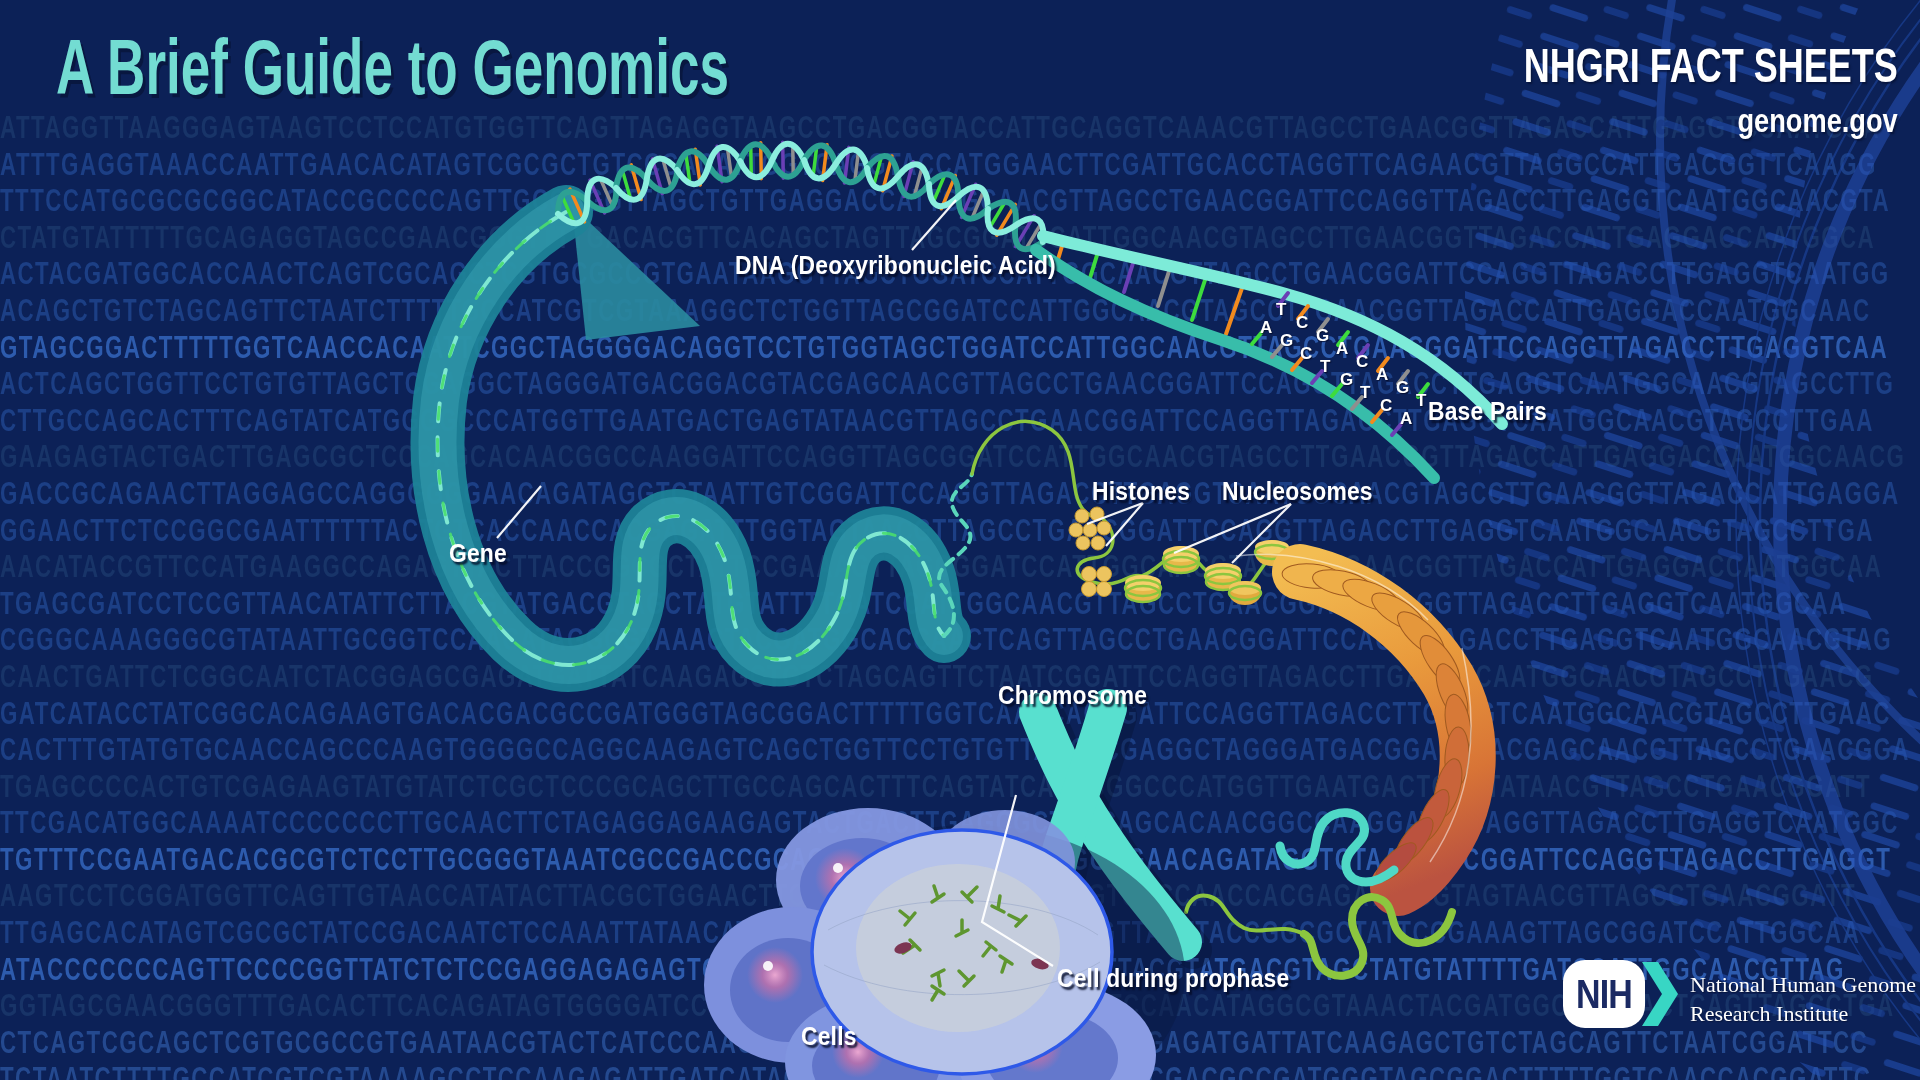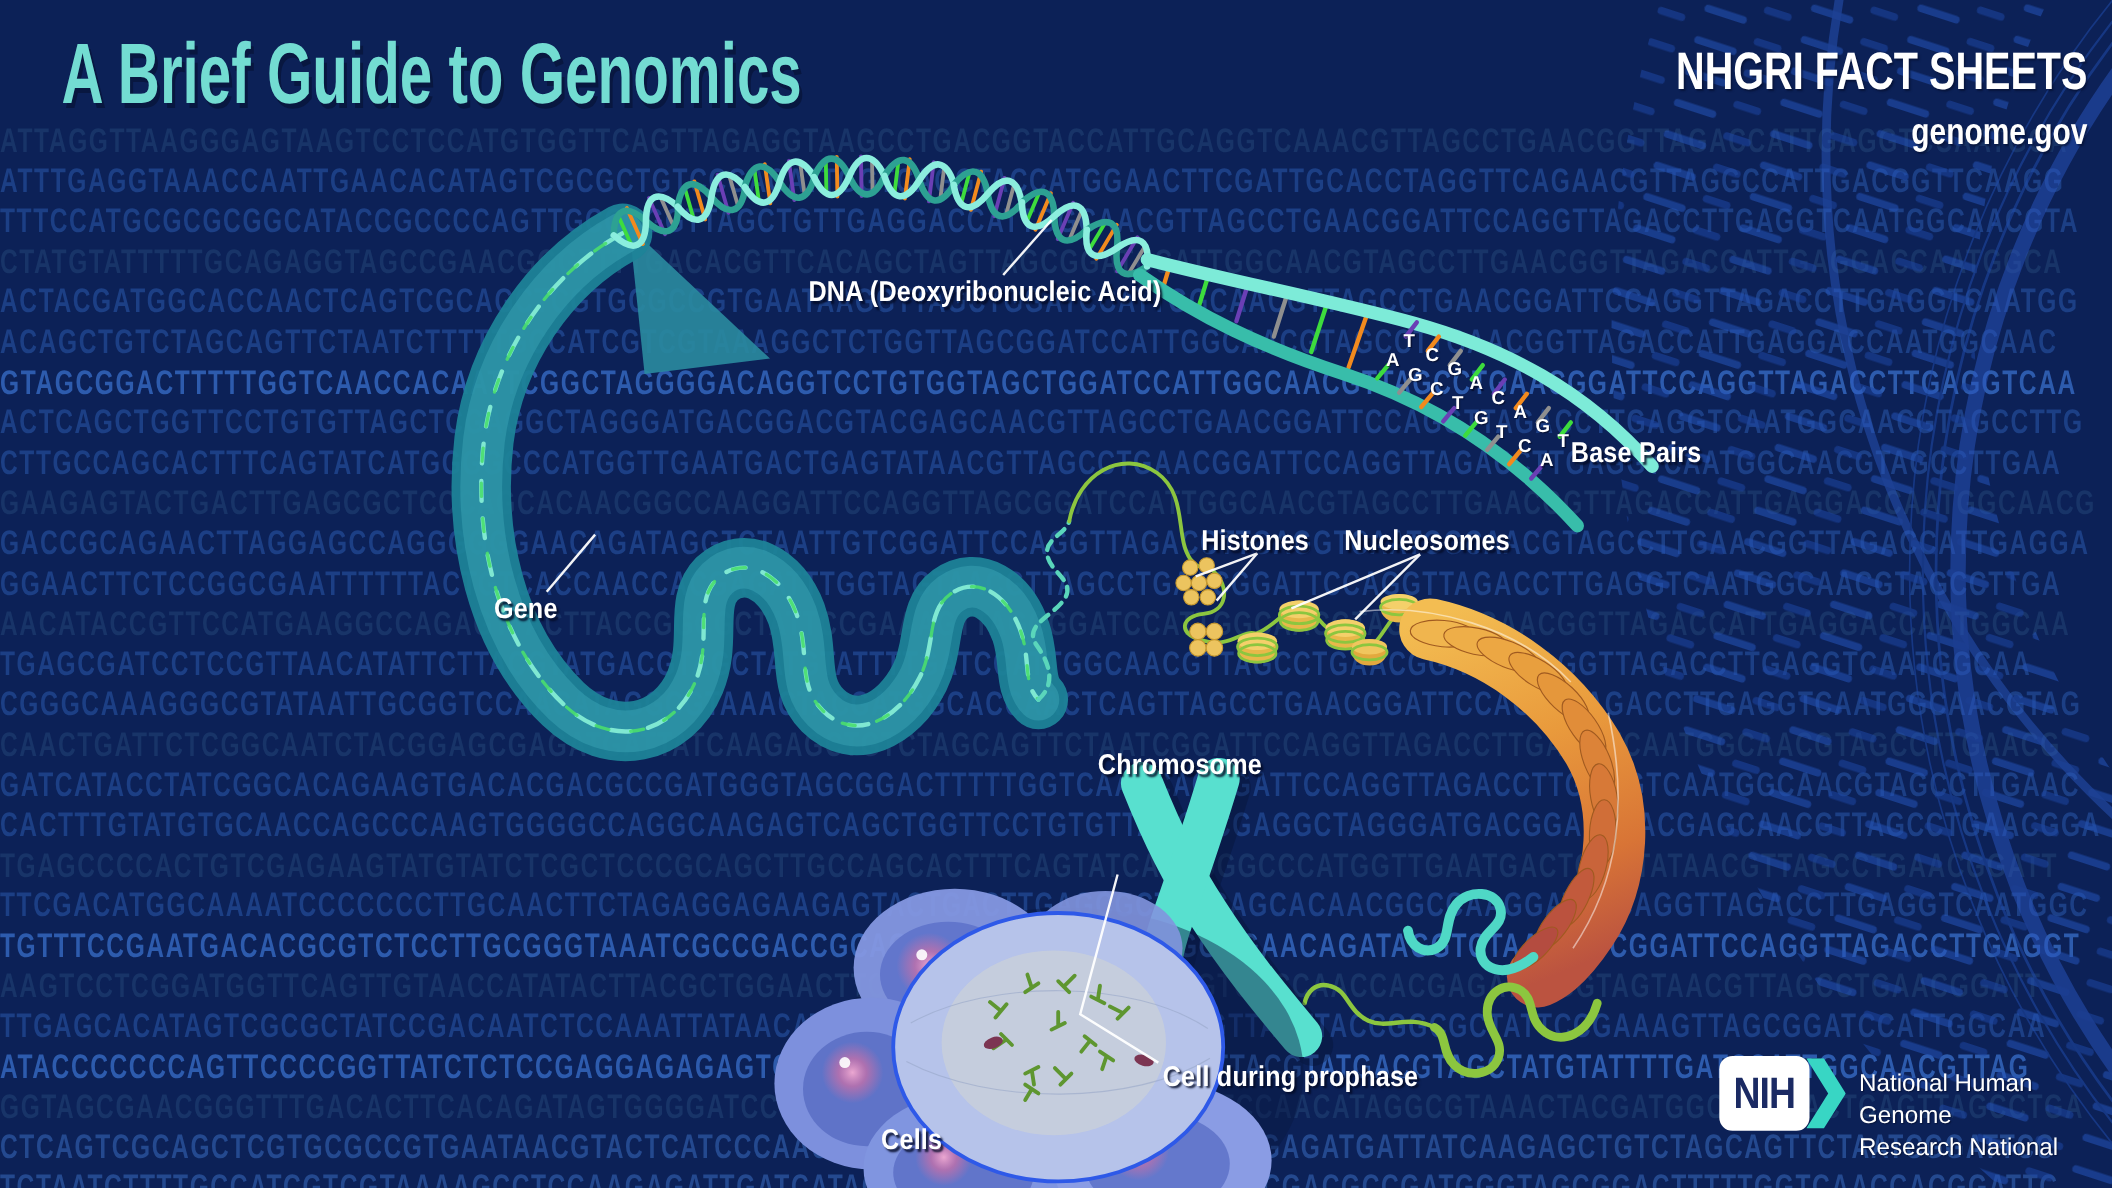--- a/index.html
+++ b/index.html
@@ -47,25 +47,25 @@
   .bp-top span:nth-of-type(3){left:1316px;top:326px}.bp-top span:nth-of-type(4){left:1336px;top:339px}
   .bp-top span:nth-of-type(5){left:1356px;top:352px}.bp-top span:nth-of-type(6){left:1376px;top:365px}
   .bp-top span:nth-of-type(7){left:1396px;top:378px}.bp-top span:nth-of-type(8){left:1416px;top:391px}
   .bp-bot span:nth-of-type(1){left:1260px;top:318px}.bp-bot span:nth-of-type(2){left:1280px;top:331px}
   .bp-bot span:nth-of-type(3){left:1300px;top:344px}.bp-bot span:nth-of-type(4){left:1320px;top:357px}
   .bp-bot span:nth-of-type(5){left:1340px;top:370px}.bp-bot span:nth-of-type(6){left:1360px;top:383px}
   .bp-bot span:nth-of-type(7){left:1380px;top:396px}.bp-bot span:nth-of-type(8){left:1400px;top:409px}
 
   
   .nih-box{position:absolute;left:1563px;top:960px;width:82px;height:68px;background:#fff;
-           border-radius:12px;display:flex;align-items:center;justify-content:center;}
+           border-radius:22px;display:flex;align-items:center;justify-content:center;}
   .nih-box span{font-weight:bold;font-size:40px;color:#1b2a63;transform:scaleX(.85);letter-spacing:-1px;}
   .nih-chevron{position:absolute;left:1642px;top:962px;}
   .nih-text{position:absolute;left:1690px;top:970px;color:#fff;font-size:22px;line-height:29px;
-            text-shadow:1px 1px 1px rgba(6,16,48,.7);}
+            text-shadow:1px 1px 1px rgba(6,16,48,.7);font-family:Liberation Serif, serif;}
 </style>
 </head>
 <body>
 
 <div class="stage">
 
   <div class="bg-seq">
 
   <div class="seq-row">ATTAGGTTAAGGGAGTAAGTCCTCCATGTGGTTCAGTTAGAGGTAAGCCTGACGGTACCATTGCAGGTCAAACGTTAGCCTGAACGGTTAGACCATTGAGGTCCAATGGA</div>
       <div class="seq-row">ATTTGAGGTAAACCAATTGAACACATAGTCGCGCTGTCCGACATTGGTCAGGTACCATGGAACTTCGATTGCACCTAGGTTCAGAACGTTAGGCCATTGACGGTTCAAGG</div>
@@ -371,16 +371,16 @@
     </div>
 
   <div class="nih-box">
     <span>NIH</span>
   </div>
   <svg class="nih-chevron" width="36" height="64" viewBox="0 0 36 64">
     <polygon points="0,0 16,0 36,32 16,64 0,64 20,32" fill="#38d6c4"></polygon>
   </svg>
   <div class="nih-text">
     <div>National Human Genome</div>
-    <div>Research National</div>
+    <div>Research Institute</div>
   </div>
 
 </div>
 
 </body></html>

